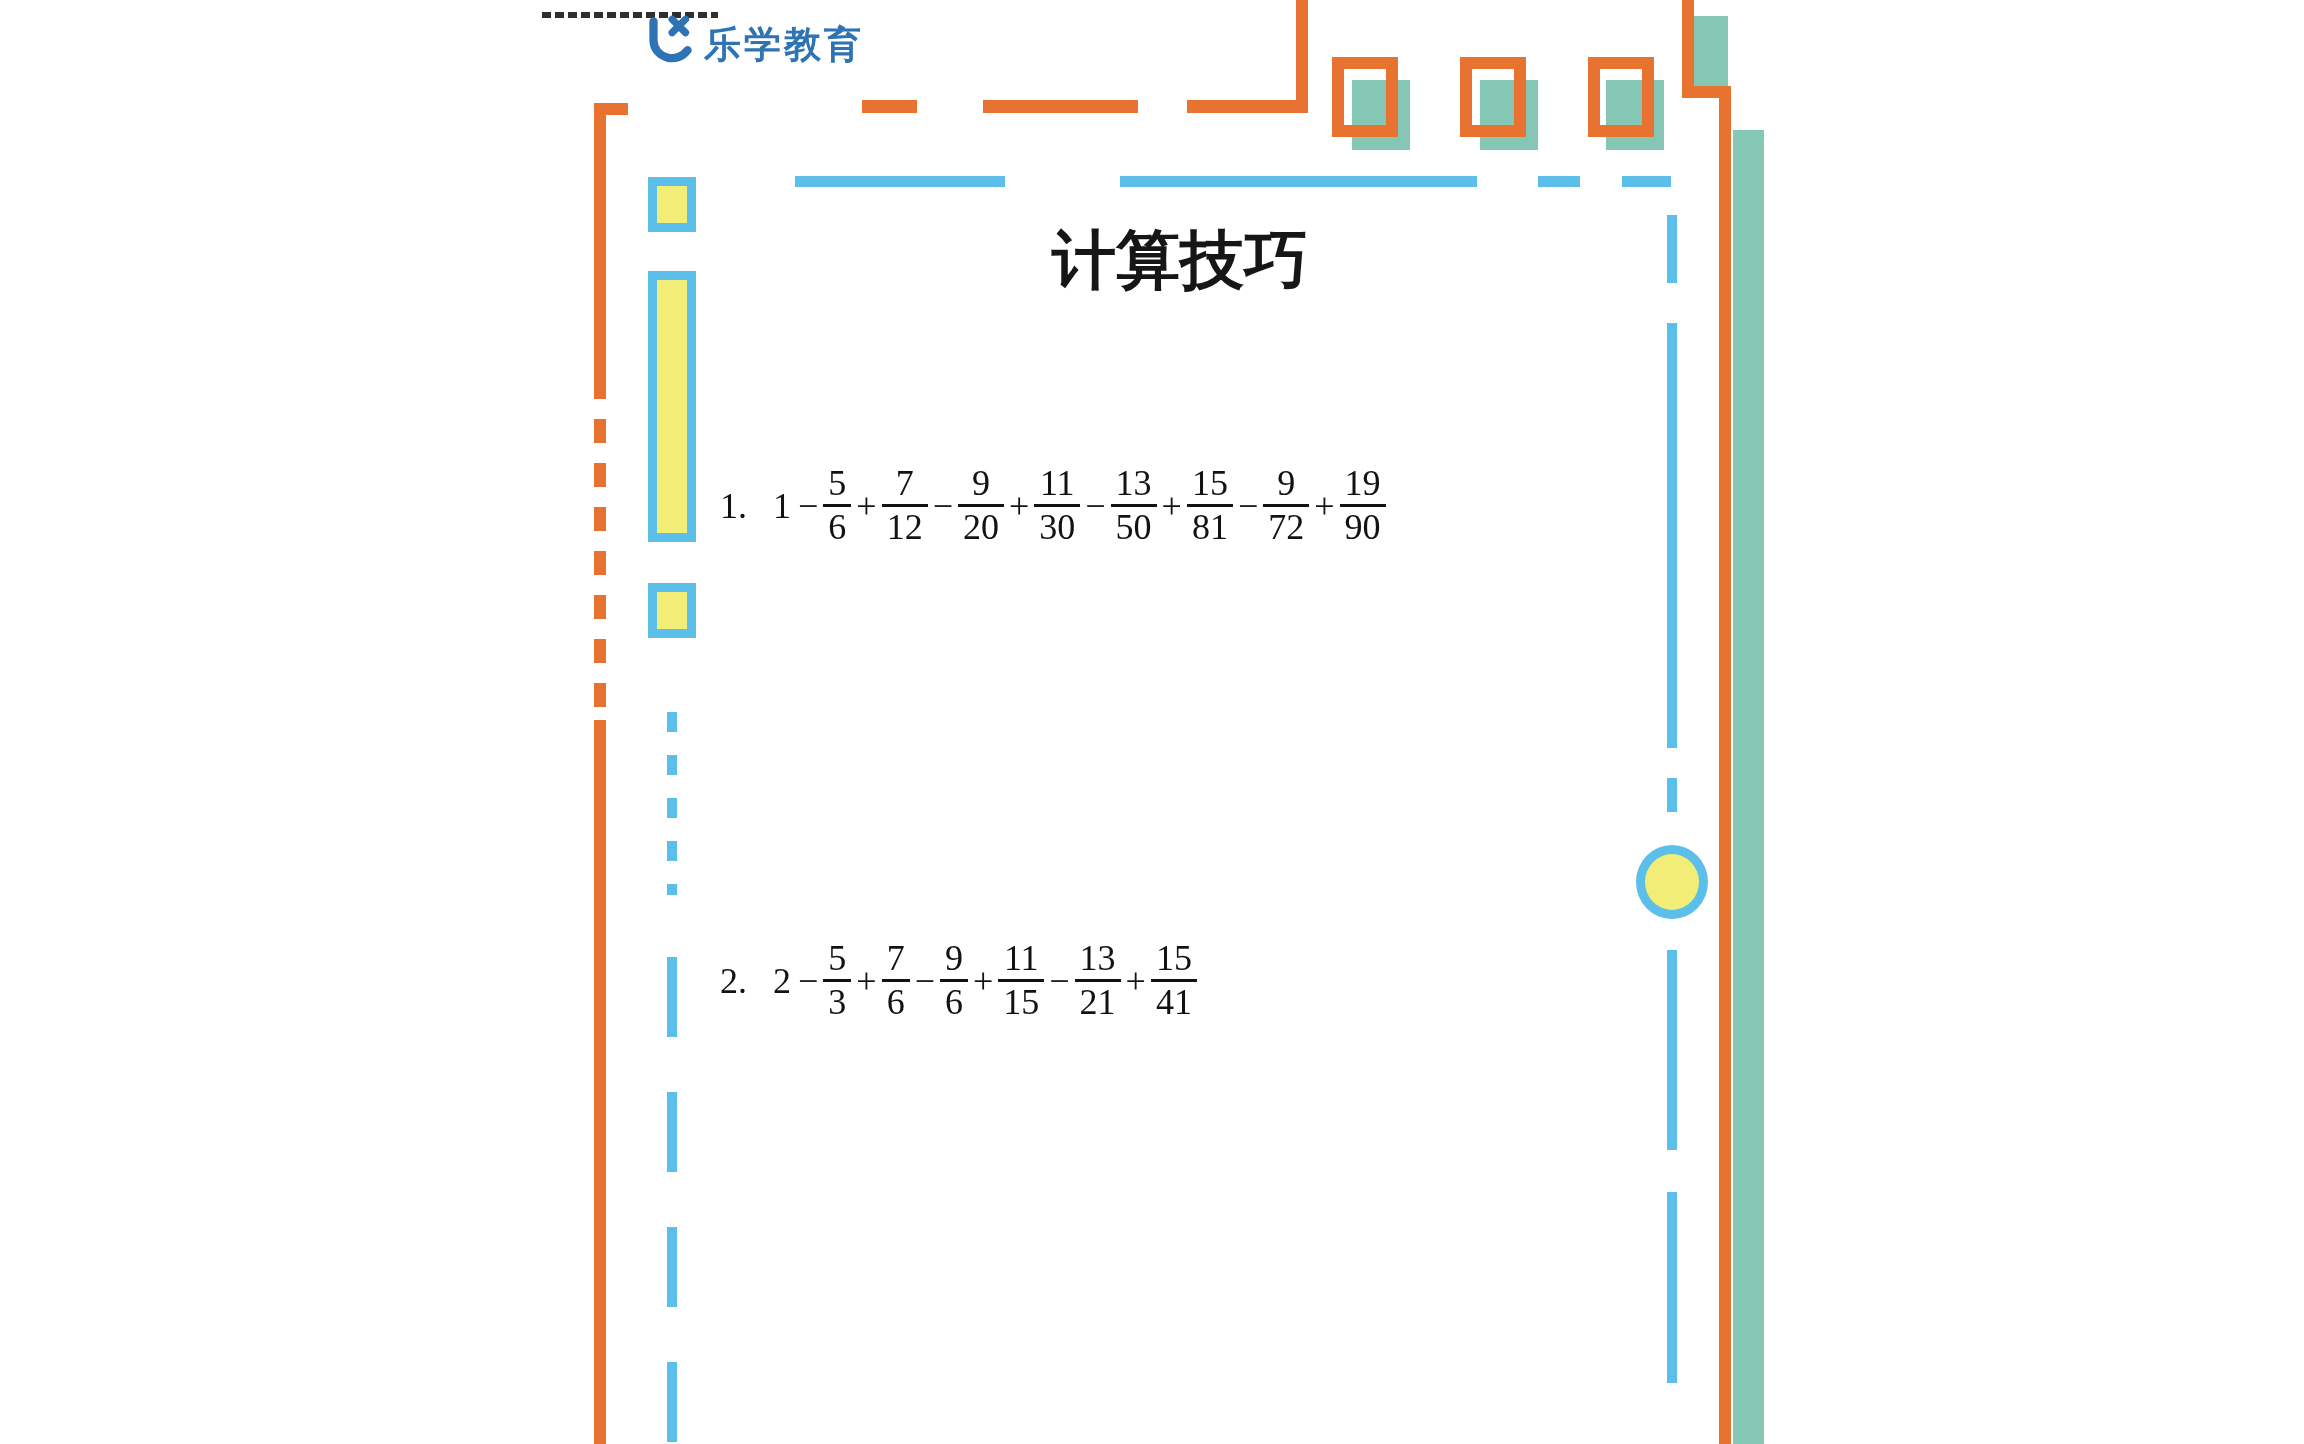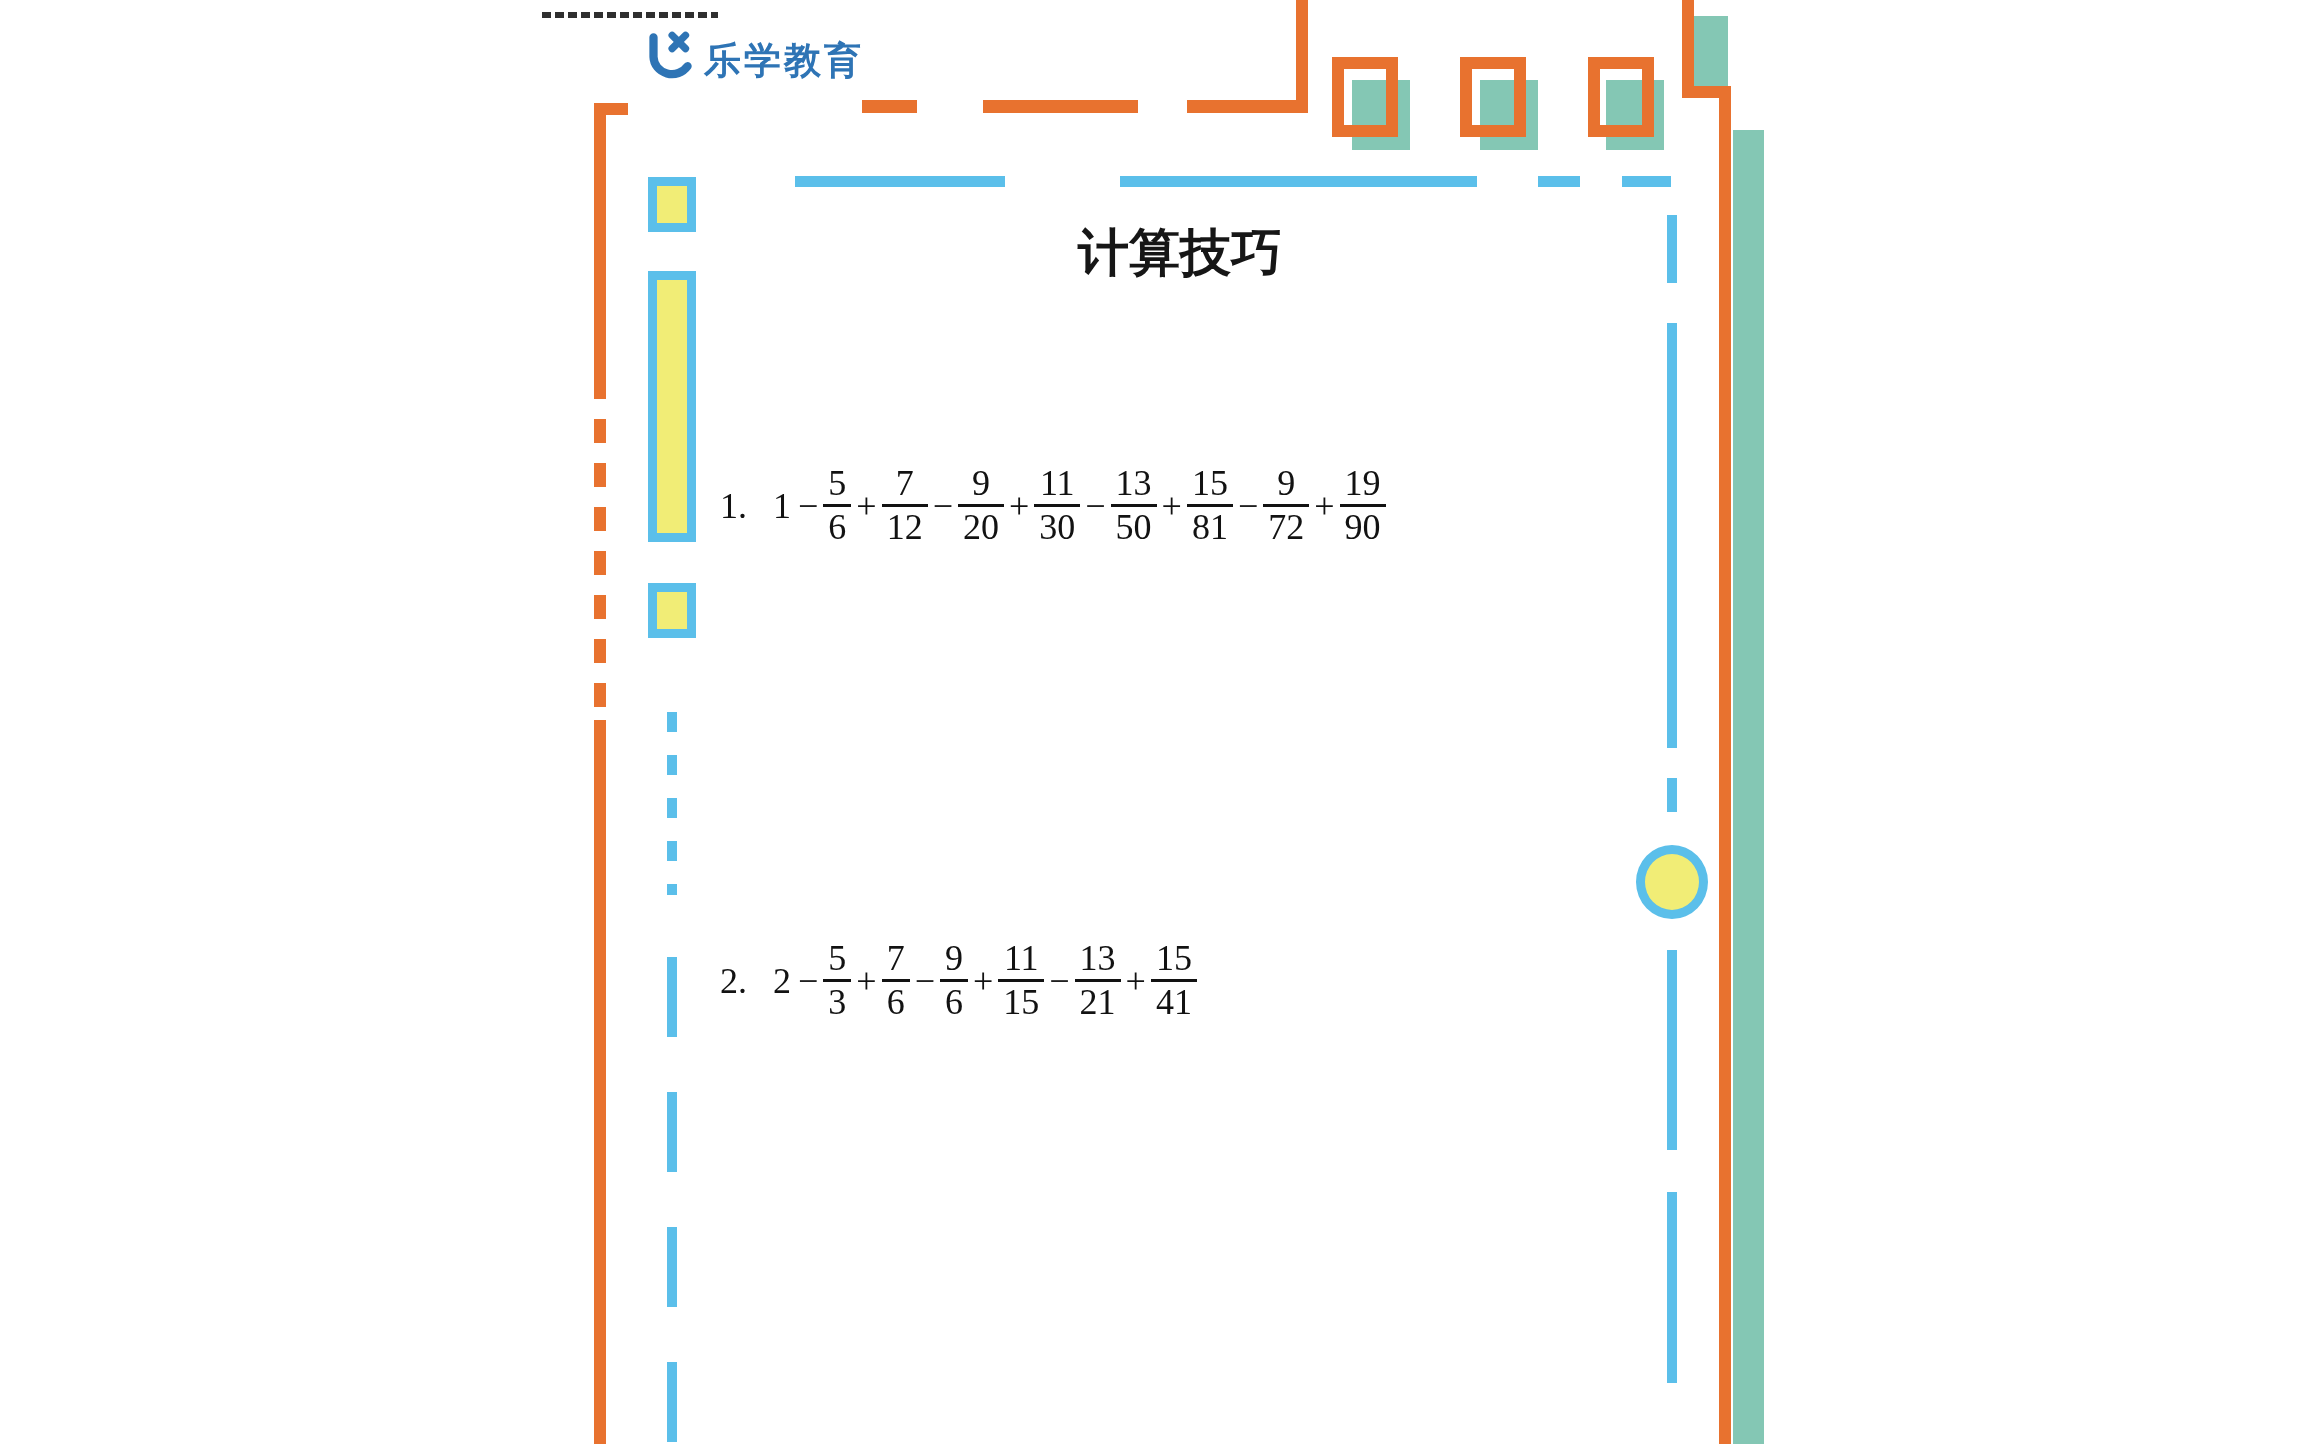--- a/index.html
+++ b/index.html
@@ -13,21 +13,21 @@
   
   .orange{background:var(--orange,#E8722F);}
   .teal{background:var(--teal,#84C7B4);}
 
   .black-dash{
     left:542px;top:12px;width:176px;height:6px;
     background:repeating-linear-gradient(90deg,#2f2f2f 0 9px,transparent 9px 13px);
   }
 
   
-  .logo{left:638px;top:28px;display:flex;align-items:center;gap:4px;}
+  .logo{left:638px;top:12px;display:flex;align-items:center;gap:4px;}
   .logo-text{
     font-family:"Liberation Sans",sans-serif;
     font-size:37px;font-weight:bold;color:var(--logo_blue,#2E74B5);
     letter-spacing:3px;
   }
 
   
   .o-corner-arm{left:594px;top:103px;width:34px;height:12px;}
   .o-left-top{left:594px;top:103px;width:12px;height:272px;}
   .o-left-dash{
@@ -83,22 +83,22 @@
   .br5{top:1192px;height:191px;}
 
   .circle{
     left:1636px;top:845px;width:72px;height:74px;border-radius:50%;
     border:9px solid var(--sky,#5BBFEA);background:var(--yellow,#F1ED76);box-sizing:border-box;
   }
 
   
   .titles{left:880px;top:228px;width:600px;text-align:center;color:#161616;}
   .title{
-    font-size:51px;font-weight:bold;line-height:1.0;
-    font-family:Liberation Serif, serif;
+    font-size:64px;font-weight:bold;line-height:1.0;
+    font-family:Liberation Sans, sans-serif;
   }
   .subtitle{
     margin-top:24px;font-size:47px;font-weight:bold;line-height:1.0;
     font-family:"Liberation Serif","DejaVu Serif",serif;
   }
 
   .problem{display:flex;align-items:center;color:#121212;}
   .p1{left:720px;top:463px;}
   .p2{left:720px;top:938px;}
   .pnum{font-size:36px;margin-right:26px;align-self:center;}

